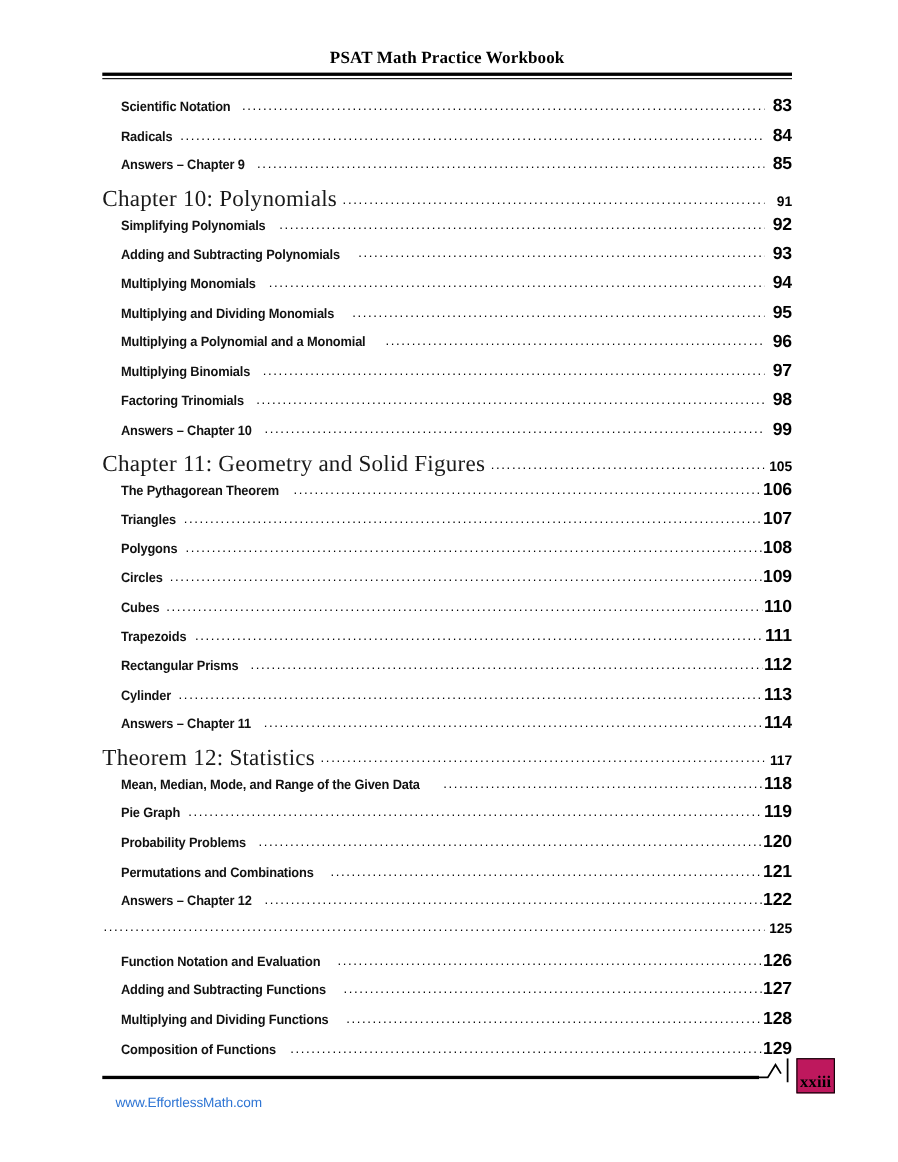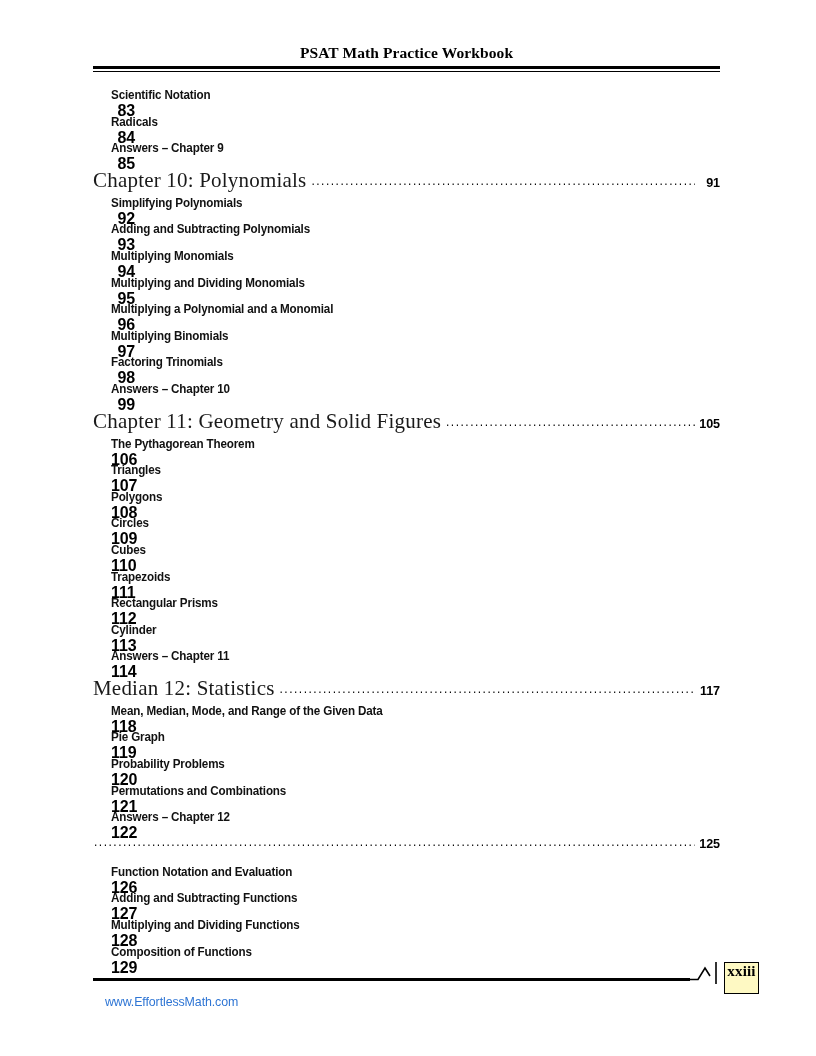--- a/index.html
+++ b/index.html
@@ -122,21 +122,20 @@
     letter-spacing: 1.5px;
     top: -2px;
   }
   .toc-row.chapter .pageno {
     font-size: 12.6px;
   }
 
   
   .toc-row.entry {
     padding-left: 17px;
-    flex-direction: column;
   }
   .toc-row.entry .title {
     font-family: "Liberation Sans", sans-serif;
     font-weight: bold;
     font-size: 12.4px;
     font-stretch: condensed;
     letter-spacing: -0.15px;
     color: #111;
     padding-right: 3px;
     transform: scaleX(0.94);
@@ -173,23 +172,23 @@
   }
   .page-badge {
     position: absolute;
     left: 724px;
     top: 962px;
     width: 35px;
     height: 32px;
     border: 1.6px solid #000;
     box-sizing: border-box;
     display: flex;
-    align-items: flex-start;
+    align-items: flex-end;
     justify-content: center;
-    background: #fef9c3;
+    background: #be185d;
   }
   .page-badge span {
     font-family: "Liberation Serif", serif;
     font-weight: bold;
     font-size: 15px;
     color: #000;
     letter-spacing: .2px;
   }
 </style>
 </head>
@@ -311,21 +310,21 @@
         <span class="title">Cylinder</span>
         <span class="leader">...................................................................................................................................................................</span>
         <span class="pageno">113</span>
       </div>
       <div class="toc-row entry">
         <span class="title">Answers – Chapter 11</span>
         <span class="leader">...................................................................................................................................................................</span>
         <span class="pageno">114</span>
       </div>
       <div class="toc-row chapter">
-        <span class="title">Median 12: Statistics</span>
+        <span class="title">Theorem 12: Statistics</span>
         <span class="leader">...................................................................................................................................................................</span>
         <span class="pageno">117</span>
       </div>
       <div class="toc-row entry">
         <span class="title">Mean, Median, Mode, and Range of the Given Data</span>
         <span class="leader">...................................................................................................................................................................</span>
         <span class="pageno">118</span>
       </div>
       <div class="toc-row entry">
         <span class="title">Pie Graph</span>

